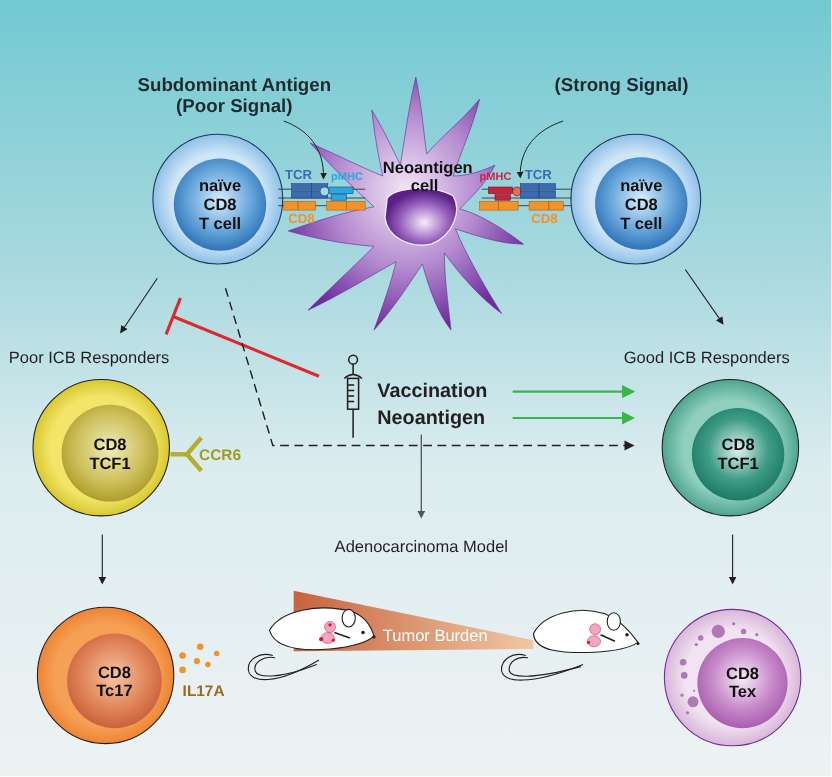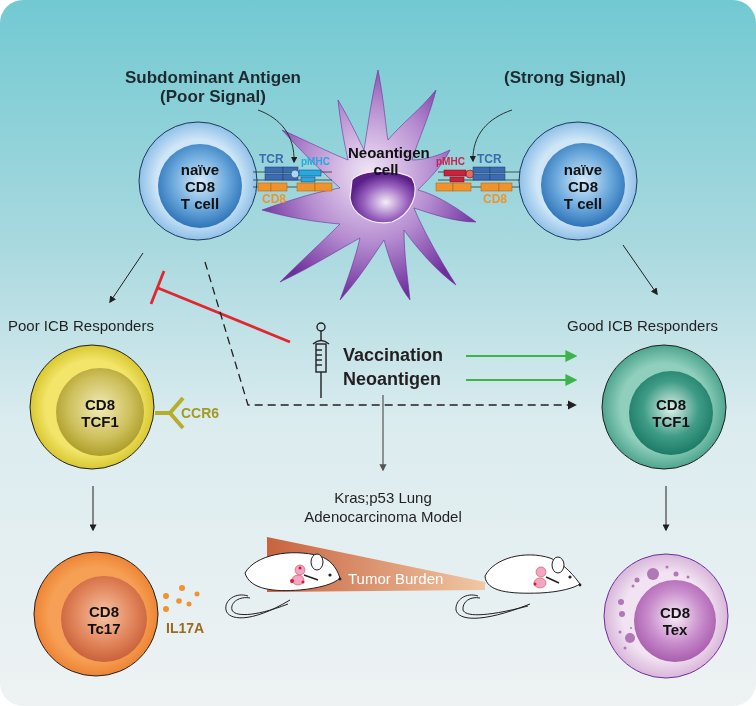--- a/index.html
+++ b/index.html
@@ -1,17 +1,17 @@
 <!DOCTYPE html>
 <html><head>
 <meta charset="utf-8">
 <style>
   html, body { margin: 0; padding: 0; }
   body { width: 756px; height: 706px; overflow: hidden; font-family: "Liberation Sans", sans-serif; }
-  #stage { position: relative; width: 756px; height: 706px; background: linear-gradient(180deg, #72c9d2 0%, #a9d9df 35%, #dbecef 60%, #eef2f3 100%); border-radius: 23px; }
+  #stage { position: relative; width: 756px; height: 706px; background: linear-gradient(180deg, #72c9d2 0%, #a9d9df 35%, #dbecef 60%, #eef2f3 100%); }
   svg#fig { position: absolute; left: 0; top: 0; width: 756px; height: 706px; }
   .lbl { position: absolute; white-space: nowrap; color: #231f20; }
   .hdr { font-weight: bold; font-size: 17px; text-align: center; line-height: 19px; color: #1e2a30; }
   .cellTxt { font-weight: bold; font-size: 15px; text-align: center; line-height: 17px; color: #111; }
   .resp { font-size: 15px; color: #231f20; }
   .model { font-size: 15px; color: #231f20; text-align: center; line-height: 19px; }
   .vacc { font-weight: bold; font-size: 18px; line-height: 24px; color: #231f20; }
   .mol { font-weight: bold; font-size: 10px; }
 </style>
 </head>
@@ -293,21 +293,20 @@
   <div>TCF1</div>
 </div>
 <div class="lbl" style="left:181px;top:405px;font-weight:bold;font-size:14px;color:#a39a22;text-align:right;">CCR6</div>
 
 <div class="lbl cellTxt" style="left:641px;top:396px;width:60px;">
   <div>CD8</div>
   <div>TCF1</div>
 </div>
 
 <div class="lbl model" style="left:283px;top:488px;width:200px;">
-  <div>Kras;p53 Lung</div>
   <div>Adenocarcinoma Model</div>
 </div>
 
 <div class="lbl" style="left:348px;top:570px;font-size:15px;color:#fff;">Tumor Burden</div>
 
 <div class="lbl cellTxt" style="left:74px;top:603px;width:60px;">
   <div>CD8</div>
   <div>Tc17</div>
 </div>
 <div class="lbl" style="left:166px;top:620px;font-weight:bold;font-size:14px;color:#9a6a1e;">IL17A</div>

